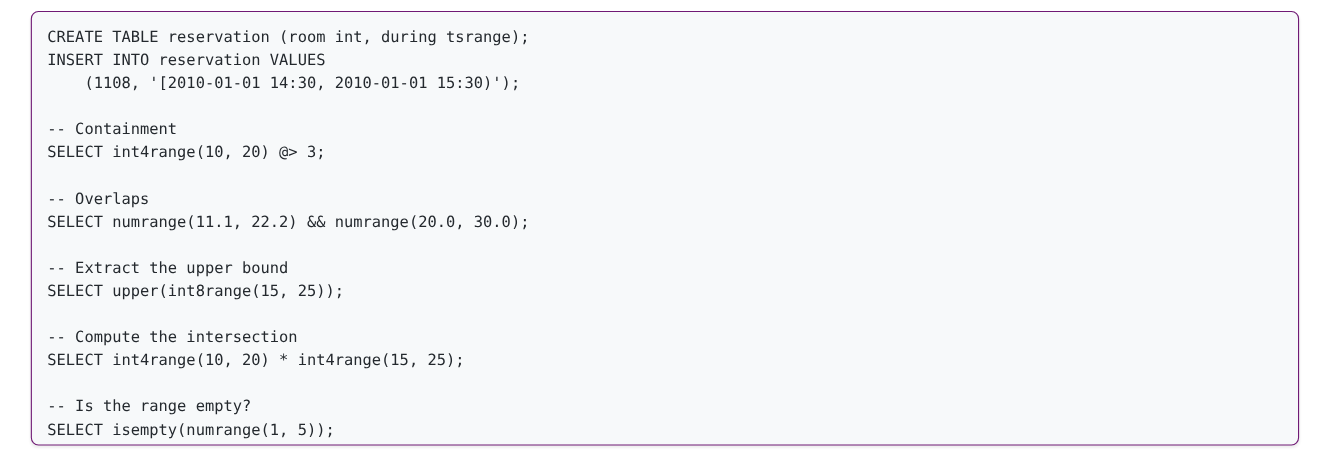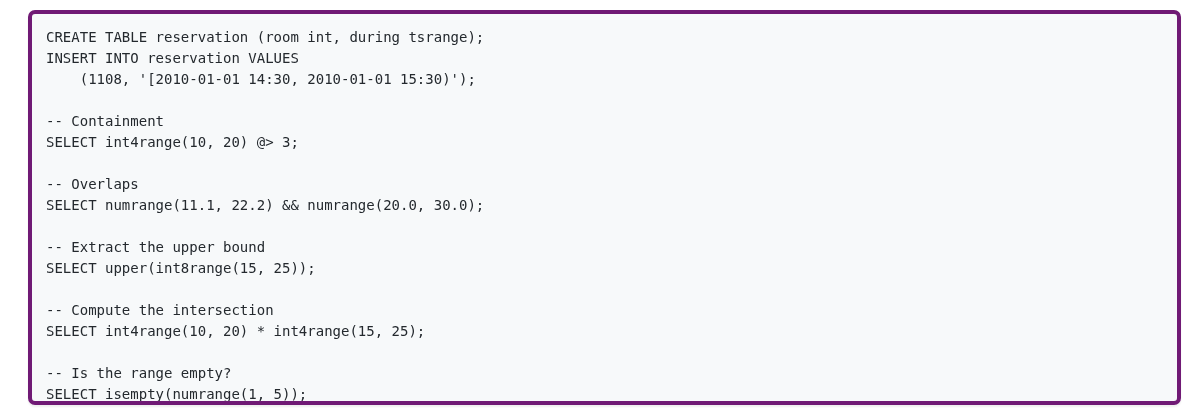--- a/index.html
+++ b/index.html
@@ -15,21 +15,21 @@
     overflow: hidden;
   }
   .code-block {
     position: absolute;
     left: 28px;
     top: 10px;
     width: 1153px;
     height: 395px;
     box-sizing: border-box;
     background: #f7f9fa;
-    border: 4px solid #701a75;
+    border: 1px solid #701a75;
     border-radius: 7px;
     box-shadow: 0 2px 2px rgba(27, 31, 35, 0.07);
     padding: 13px 16px 8px 14px;
     overflow: hidden;
   }
   .code-block pre {
     margin: 0;
     font-family: "DejaVu Sans Mono", "Liberation Mono", monospace;
     font-size: 14px;
     line-height: 21px;

